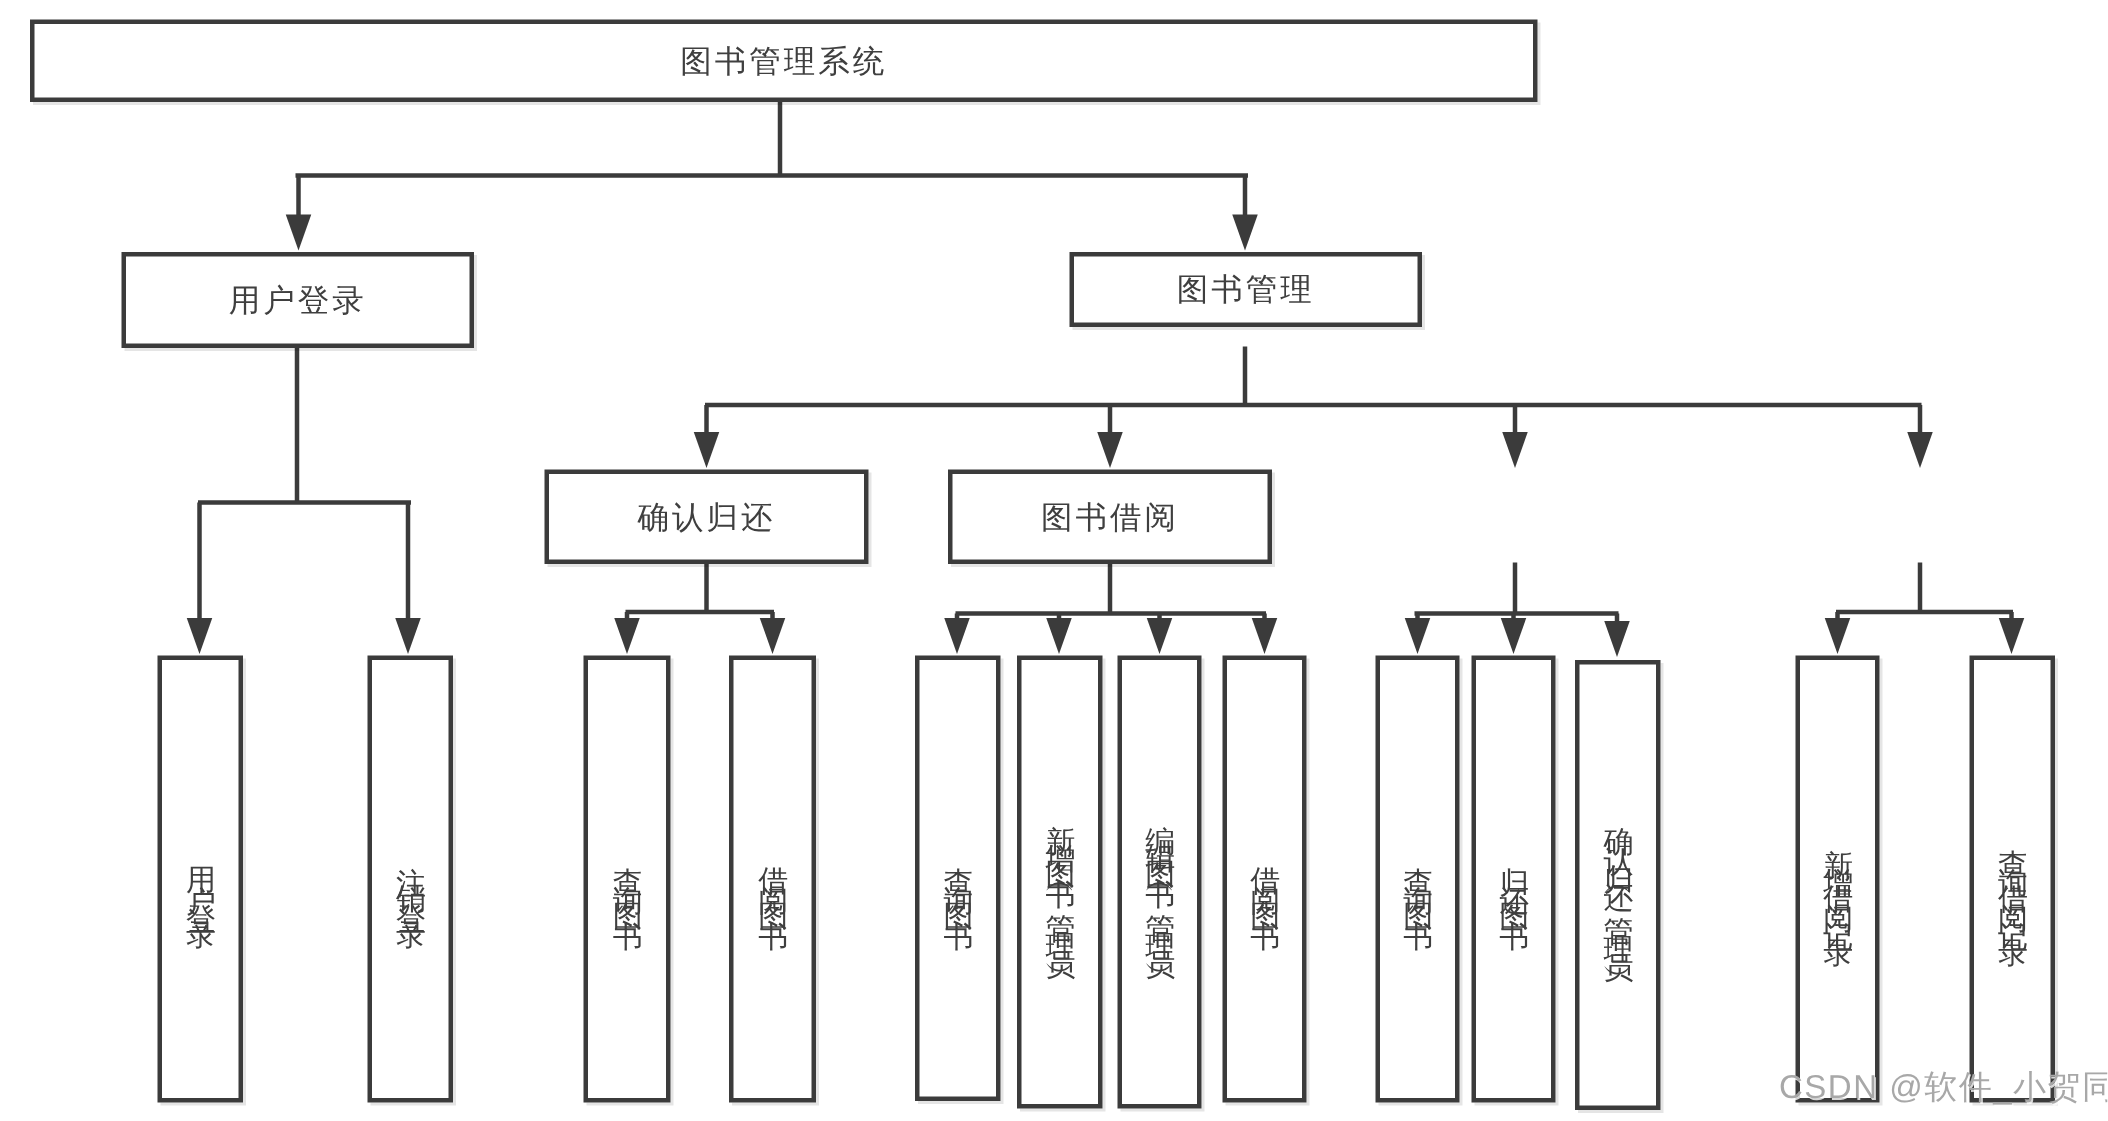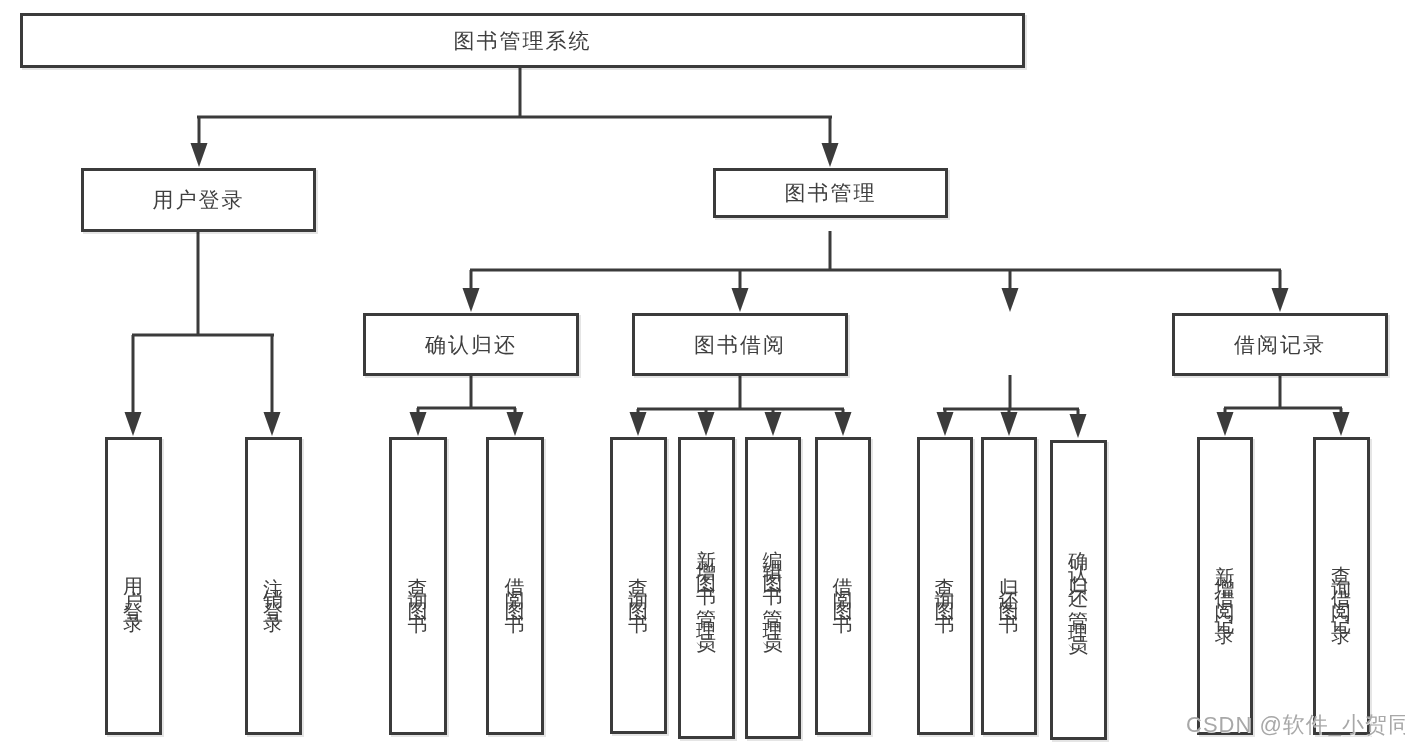--- a/index.html
+++ b/index.html
@@ -122,21 +122,20 @@
     </g>
   </svg>
 
   <div class="box h" style="left:20px;top:13px;width:1005px;height:55px">图书管理系统</div>
 
   <div class="box h" style="left:81px;top:168px;width:235px;height:64px">用户登录</div>
   <div class="box h" style="left:713px;top:168px;width:235px;height:50px">图书管理</div>
 
   <div class="box h" style="left:363px;top:313px;width:216px;height:63px">确认归还</div>
   <div class="box h" style="left:632px;top:313px;width:216px;height:63px">图书借阅</div>
-  <div class="box h" style="left:1172px;top:313px;width:216px;height:63px">借阅记录</div>
 
   <div class="box v" style="left:105px;top:437px;width:57px;height:298px">用户登录</div>
   <div class="box v" style="left:245px;top:437px;width:57px;height:298px">注销登录</div>
 
   <div class="box v" style="left:389px;top:437px;width:58px;height:298px">查询图书</div>
   <div class="box v" style="left:486px;top:437px;width:58px;height:298px">借阅图书</div>
 
   <div class="box v" style="left:610px;top:437px;width:57px;height:297px">查询图书</div>
   <div class="box v" style="left:678px;top:437px;width:57px;height:302px">新增图书（管理员）</div>
   <div class="box v" style="left:745px;top:437px;width:56px;height:302px">编辑图书（管理员）</div>

